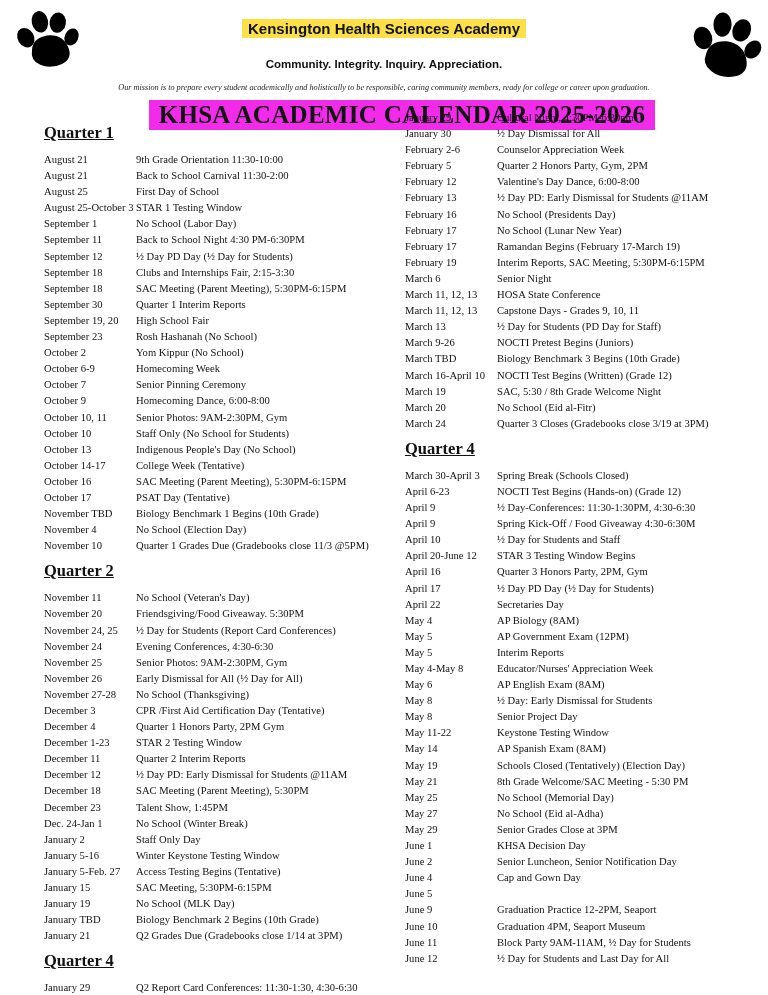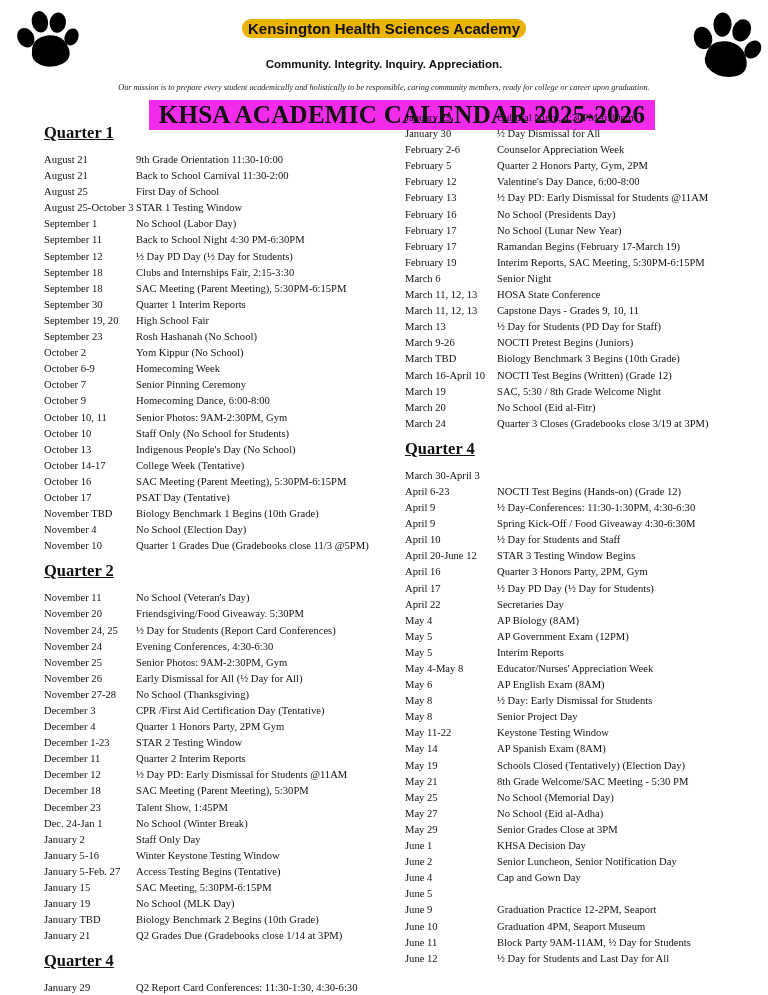--- a/index.html
+++ b/index.html
@@ -55,21 +55,21 @@
       <ellipse cx="21" cy="42" rx="12" ry="15" transform="rotate(-24 21 42)"></ellipse>
       <ellipse cx="44" cy="21" rx="12" ry="16" transform="rotate(-6 44 21)"></ellipse>
       <ellipse cx="70" cy="25" rx="12" ry="15" transform="rotate(14 70 25)"></ellipse>
       <ellipse cx="88" cy="48" rx="10" ry="13" transform="rotate(30 88 48)"></ellipse>
       <path d="M28 62 Q30 44 52 42 Q76 42 82 64 Q86 80 70 86 Q52 92 38 84 Q24 76 28 62 Z"></path>
     </g>
   </svg>
 
   <div class="header">
     <div>
-      <span class="school-name hl" style="background: #eab308; border-radius: 9px;">Kensington Health Sciences Academy</span>
+      <span class="school-name hl" style="background: #fde047;">Kensington Health Sciences Academy</span>
     </div>
     <div class="motto">Community. Integrity. Inquiry. Appreciation.</div>
     <div class="mission">Our mission is to prepare every student academically and holistically to be responsible, caring community members, ready for college or career upon graduation.</div>
     <div>
       <span class="title hl" style="background: rgb(241, 43, 233);">KHSA ACADEMIC CALENDAR 2025-2026</span>
     </div>
   </div>
 
   <div class="columns">
     <div class="col col-left">
@@ -346,20 +346,21 @@
           <span class="date">March 20</span>
           <span class="event">No School (Eid al-Fitr)</span>
         </div>
         <div class="row">
           <span class="date">March 24</span>
           <span class="event">Quarter 3 Closes (Gradebooks close 3/19 at 3PM)</span>
         </div>
         <div class="q-heading">Quarter 4</div>
         <div class="row">
           <span class="date">March 30-April 3</span>
+          <span class="event">Spring Break (Schools Closed)</span>
         </div>
         <div class="row">
           <span class="date">April 6-23</span>
           <span class="event">NOCTI Test Begins (Hands-on) (Grade 12)</span>
         </div>
         <div class="row">
           <span class="date">April 9</span>
           <span class="event">½ Day-Conferences: 11:30-1:30PM, 4:30-6:30</span>
         </div>
         <div class="row">

